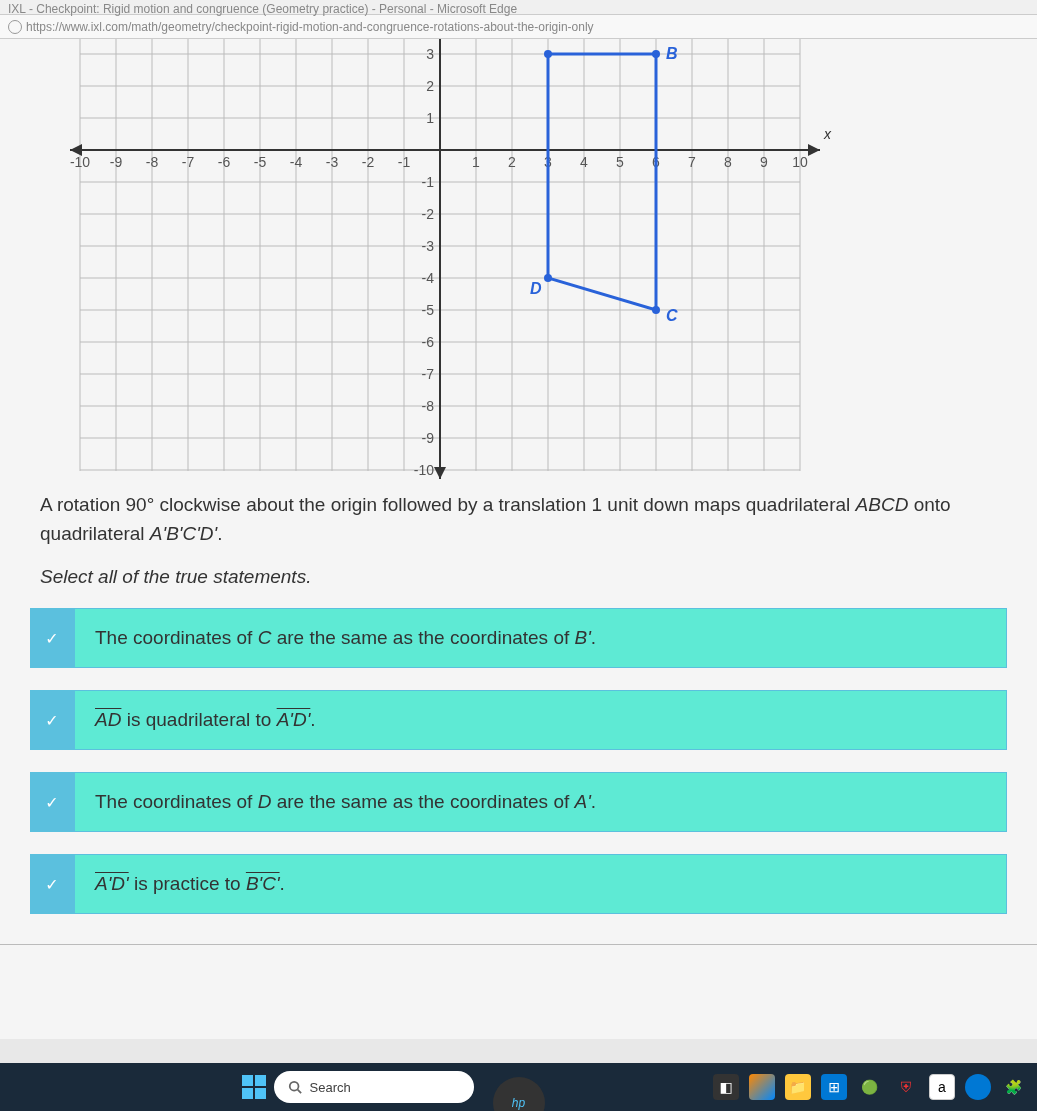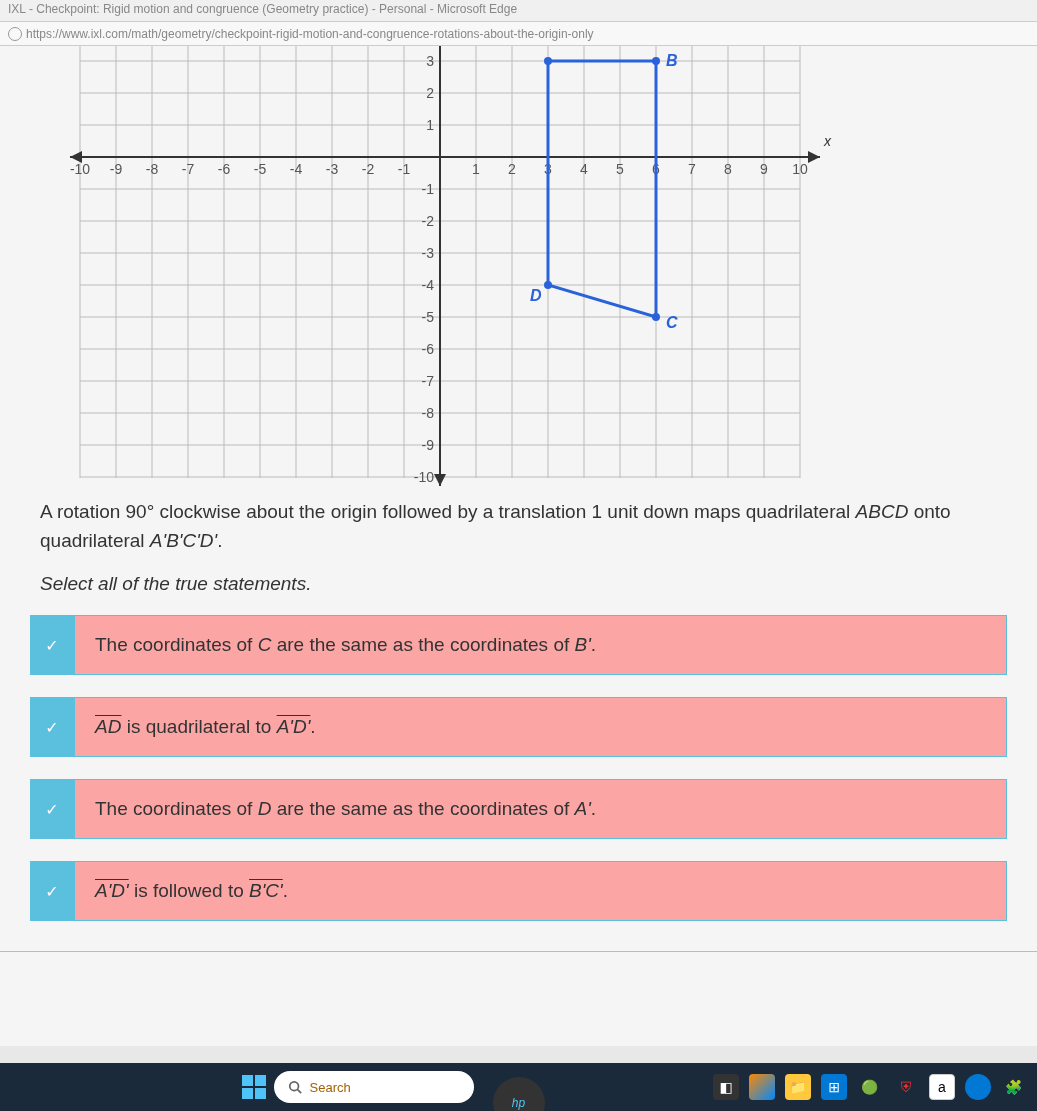--- a/index.html
+++ b/index.html
@@ -4,21 +4,21 @@
 <style>
 * { margin: 0; padding: 0; box-sizing: border-box; }
 body {
   font-family: Arial, sans-serif;
   background: #e8e8e8;
   width: 1037px;
   height: 1111px;
   overflow: hidden;
 }
 .titlebar {
-  height: 22px;
+  height: 15px;
   background: #f0f0f0;
   padding: 2px 8px;
   font-size: 12px;
   color: #888;
   border-bottom: 1px solid #ccc;
 }
 .urlbar {
   height: 24px;
   background: #f8f8f8;
   padding: 3px 8px;
@@ -78,21 +78,21 @@
   display: flex;
   align-items: center;
   justify-content: center;
   color: #fff;
   font-size: 16px;
   cursor: pointer;
 }
 .answer-text {
   flex: 1;
   border: 1px solid #5bc0de;
-  background: #fca5a5;
+  background: #5eead4;
   padding: 18px 20px;
   font-size: 19px;
   color: #333;
   cursor: pointer;
 }
 .overline { text-decoration: overline; }
 .italic { font-style: italic; }
 .bottom-divider {
   margin-top: 30px;
   border-top: 1px solid #bbb;
@@ -122,21 +122,21 @@
   height: 32px;
   background: #fff;
   border-radius: 16px;
   display: flex;
   align-items: center;
   padding: 0 14px;
   gap: 8px;
   min-width: 200px;
   cursor: text;
 }
-.search-text { color: #a16207; font-size: 13px; }
+.search-text { color: #404040; font-size: 13px; }
 .search-icon-svg { width: 14px; height: 14px; }
 .taskbar-spacer { flex: 1; }
 .taskbar-icons { display: flex; gap: 10px; align-items: center; }
 .tb-icon {
   width: 26px; height: 26px;
   border-radius: 4px;
   cursor: pointer;
   display: flex;
   align-items: center;
   justify-content: center;
@@ -281,21 +281,21 @@
       <div class="answer">
         <div class="checkmark">✓</div>
         <div class="answer-text"><span class="italic overline">AD</span><span> is quadrilateral to </span><span class="italic overline">A'D'</span><span>.</span></div>
       </div>
       <div class="answer">
         <div class="checkmark">✓</div>
         <div class="answer-text"><span>The coordinates of </span><span class="italic">D</span><span> are the same as the coordinates of </span><span class="italic">A'</span><span>.</span></div>
       </div>
       <div class="answer">
         <div class="checkmark">✓</div>
-        <div class="answer-text"><span class="italic overline">A'D'</span><span> is followed to </span><span class="italic overline">B'C'</span><span>.</span></div>
+        <div class="answer-text"><span class="italic overline">A'D'</span><span> is practice to </span><span class="italic overline">B'C'</span><span>.</span></div>
       </div>
     </div>
 
   <div class="bottom-divider"></div>
 </div>
 
 <div class="taskbar">
   <div style="flex:1"></div>
   <div class="start-btn">
     <span></span>

